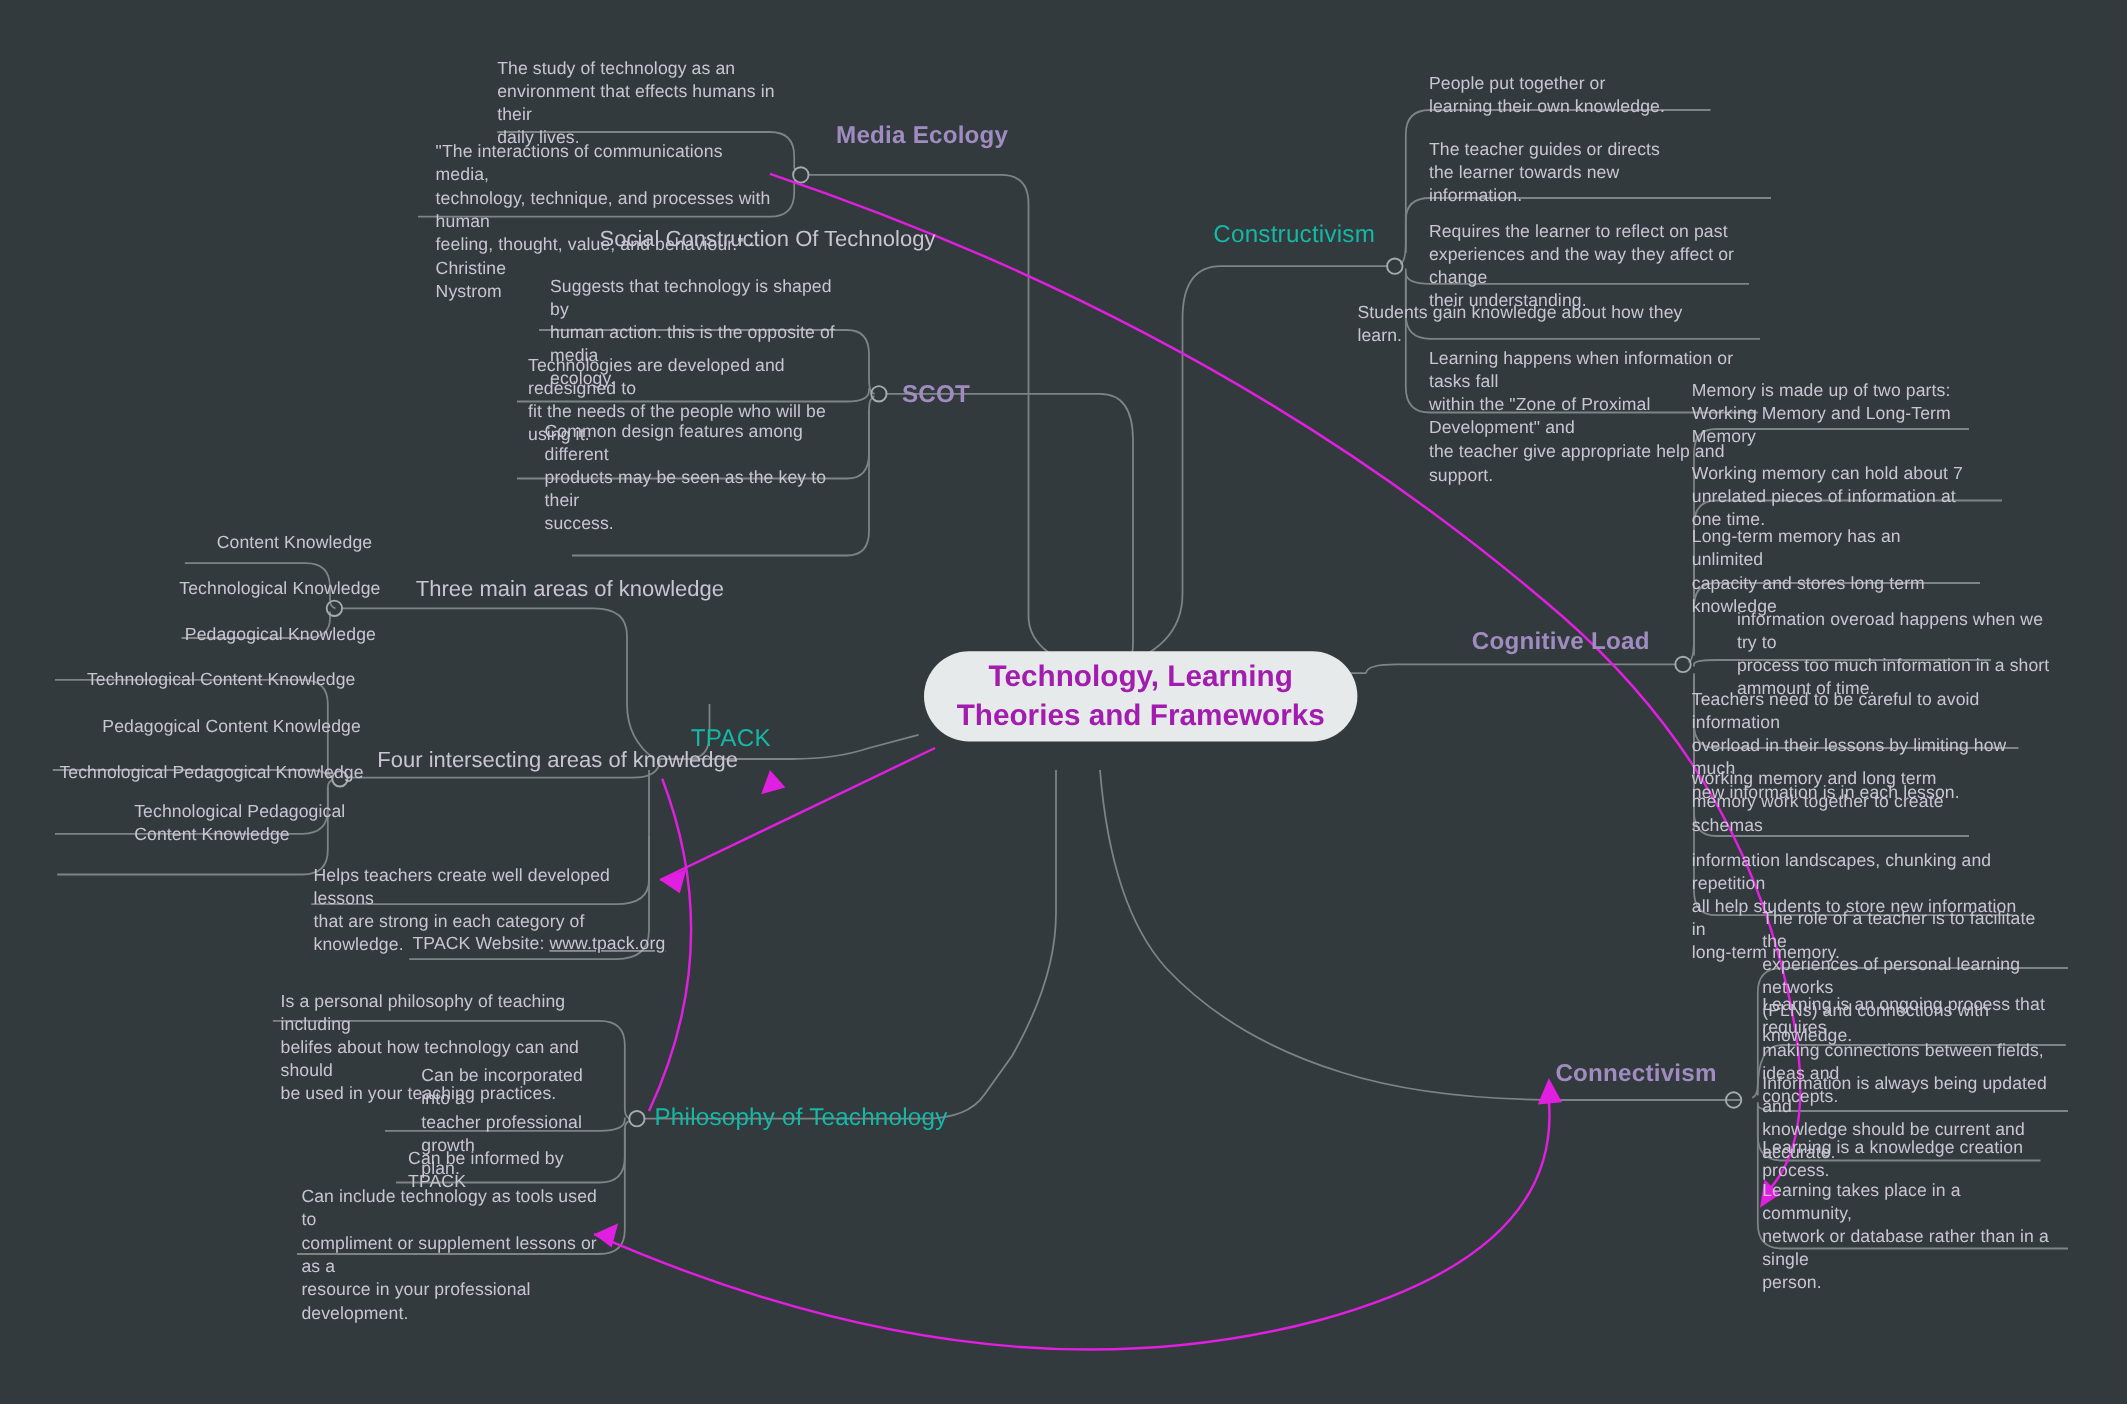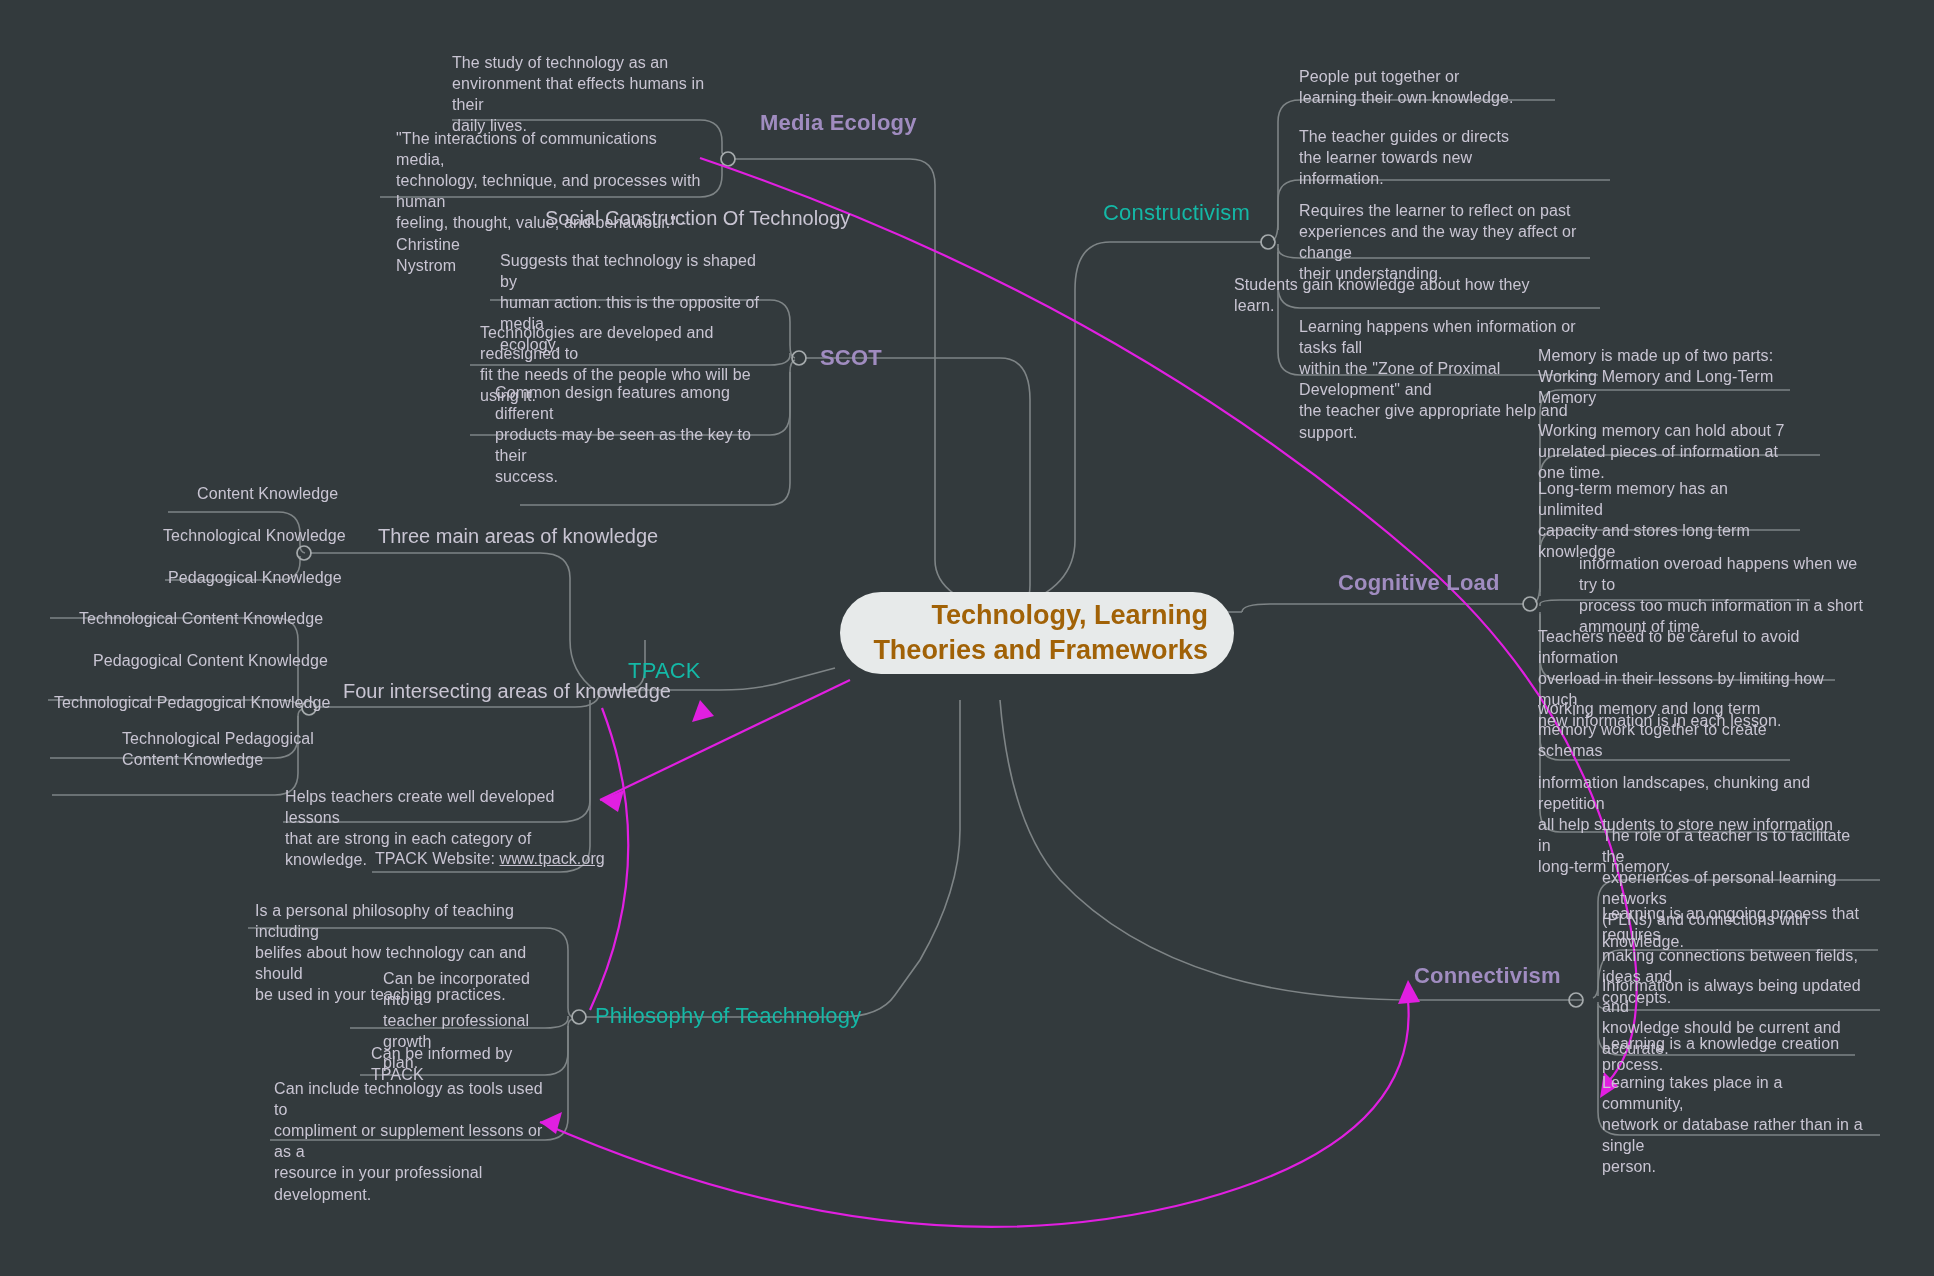--- a/index.html
+++ b/index.html
@@ -7,22 +7,22 @@
        font-family:"Liberation Sans","DejaVu Sans",sans-serif;
        -webkit-font-smoothing:antialiased;}
   #canvas{position:absolute;inset:0;}
   svg.lines{position:absolute;left:0;top:0;width:1934px;height:1276px;pointer-events:none;}
   .node{position:absolute;color:#c9c5d3;font-size:16px;line-height:1.32;letter-spacing:.1px;}
   .node.leaf{white-space:pre-line;}
   .branch{position:absolute;font-weight:bold;font-size:22px;letter-spacing:.2px;}
   .branch.plain{font-weight:normal;color:#14b8a6;}
   .mid{position:absolute;color:#c9c5d3;font-size:20px;}
   .center{position:absolute;background:#e7eaea;border-radius:46px;
-          display:flex;align-items:center;justify-content:center;text-align:right;
-          color:#a16207;font-weight:bold;font-size:27px;line-height:1.28;
+          display:flex;align-items:center;justify-content:center;text-align:center;
+          color:#a21caf;font-weight:bold;font-size:27px;line-height:1.28;
           padding:14px 26px;box-sizing:border-box;}
   .lnk{text-decoration:underline;}
 </style>
 </head>
 <body>
 
 <div id="canvas">
 
   <svg class="lines" viewBox="0 0 1934 1276">
     <g fill="none" stroke="#7e8486" stroke-width="1.6">

